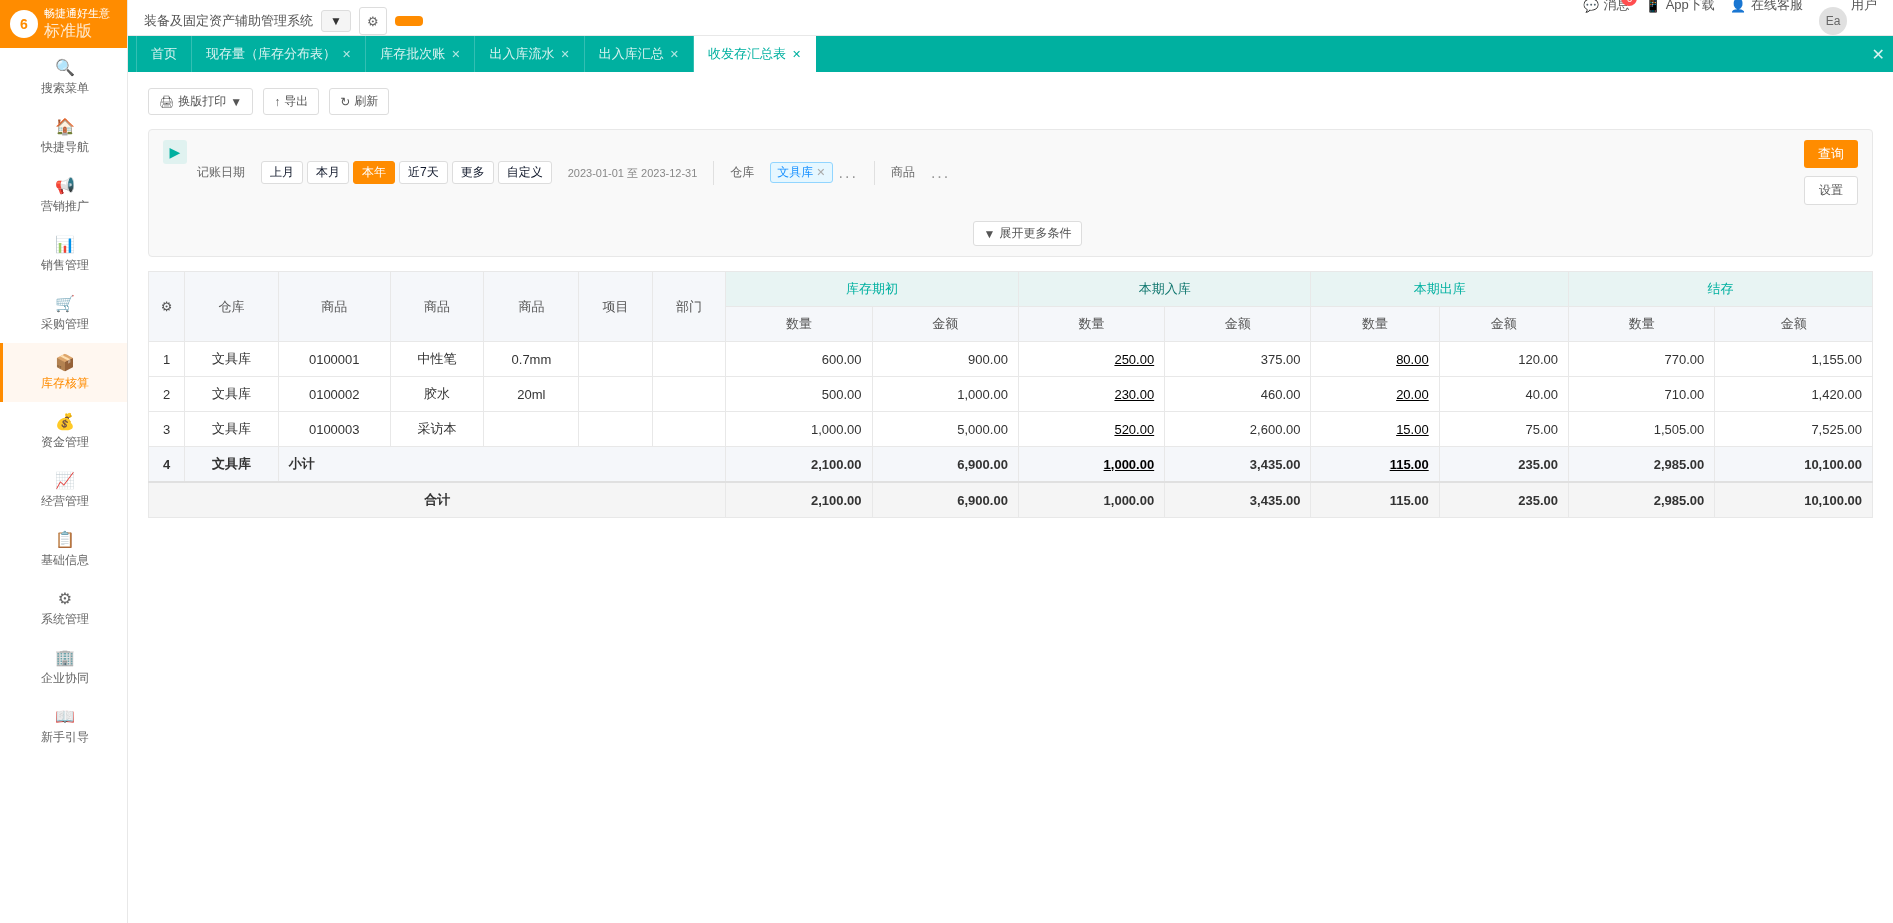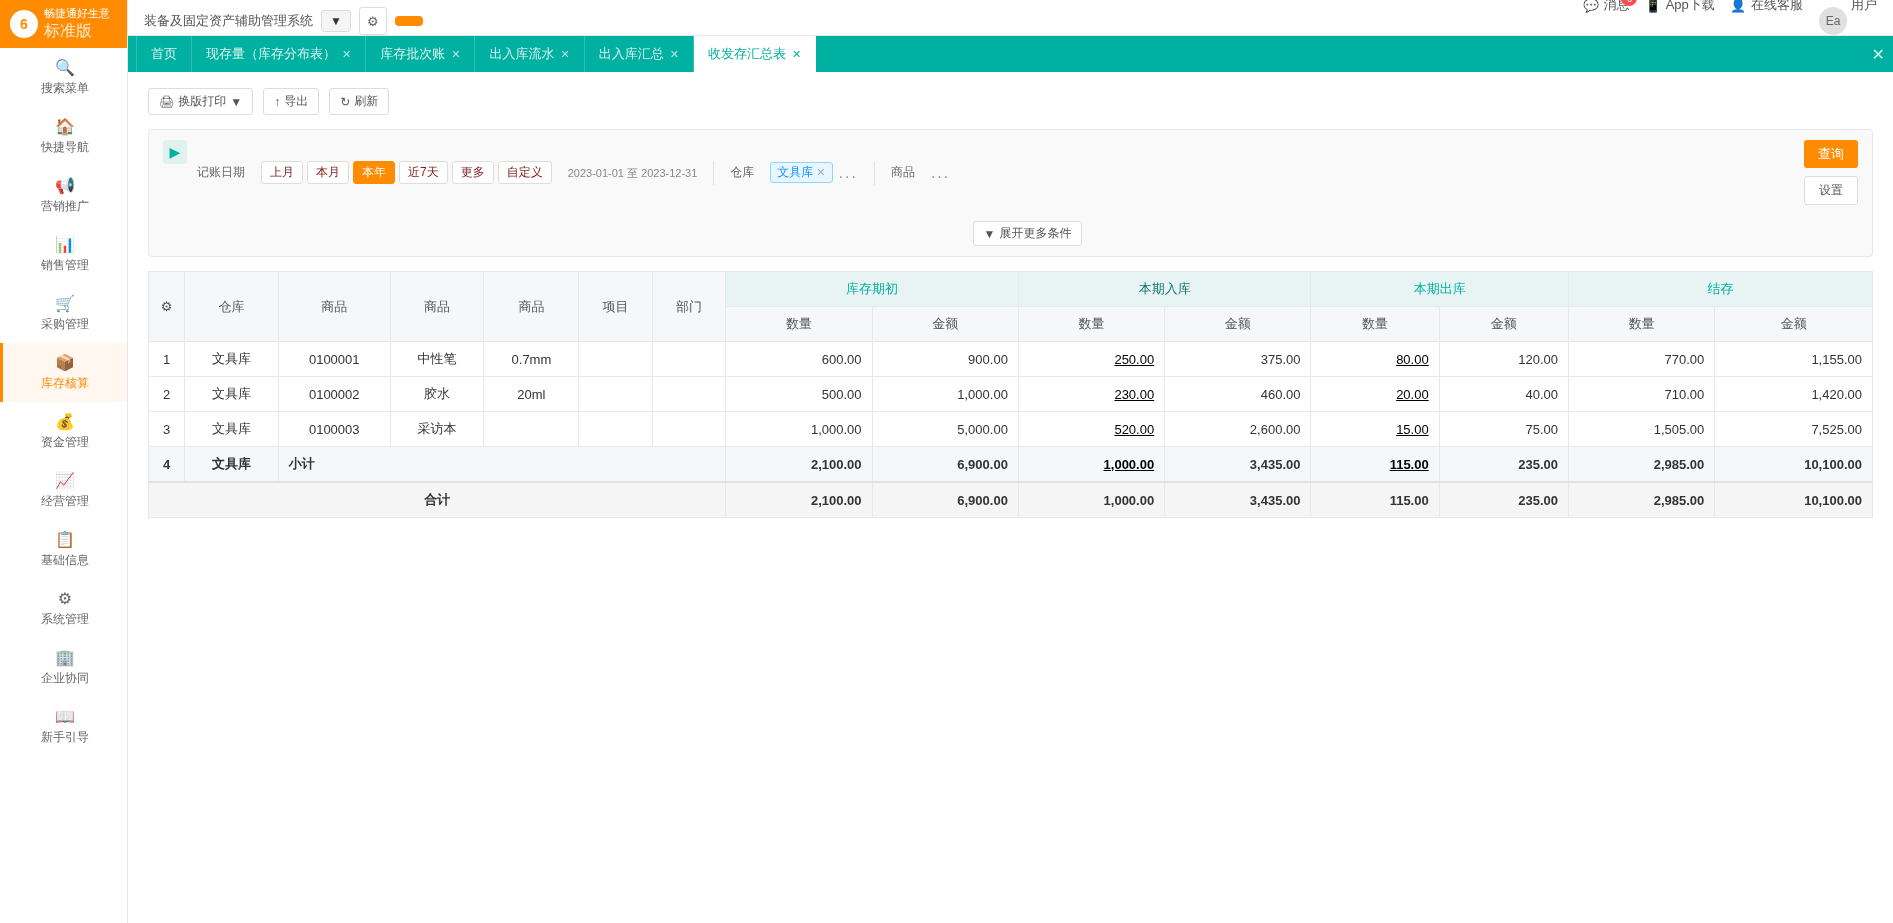--- a/index.html
+++ b/index.html
@@ -51,21 +51,21 @@
     .page-title { font-size: 15px; font-weight: 600; color: #333; }
     .page-title-actions { display: flex; align-items: center; gap: 10px; }
     .btn-outline { border: 1px solid #ddd; background: #fff; padding: 4px 10px; border-radius: 3px; font-size: 12px; color: #555; cursor: pointer; display: flex; align-items: center; gap: 4px; }
     .btn-refresh { border: 1px solid #ddd; background: #fff; padding: 4px 10px; border-radius: 3px; font-size: 12px; color: #555; cursor: pointer; display: flex; align-items: center; gap: 4px; }
 
     
     .filter-area { background: #f9f9f9; border: 1px solid #e8e8e8; border-radius: 4px; padding: 10px 14px; margin-bottom: 14px; }
     .filter-row { display: flex; align-items: center; gap: 16px; flex-wrap: wrap; }
     .filter-label { color: #666; font-size: 12px; white-space: nowrap; }
     .filter-date-btns { display: flex; align-items: center; gap: 4px; }
-    .date-btn { padding: 2px 8px; border: 1px solid #ddd; border-radius: 3px; background: #fff; font-size: 12px; color: #7f1d1d; cursor: pointer; }
+    .date-btn { padding: 2px 8px; border: 1px solid #ddd; border-radius: 3px; background: #fff; font-size: 12px; color: #0f172a; cursor: pointer; }
     .date-btn.active { background: #ff8c00; color: #fff; border-color: #ff8c00; }
     .filter-date-range { font-size: 11px; color: #888; margin-top: 2px; }
     .filter-separator { width: 1px; height: 24px; background: #e0e0e0; }
     .filter-warehouse { display: flex; align-items: center; gap: 6px; }
     .filter-tag { background: #e6f7ff; border: 1px solid #91d5ff; border-radius: 3px; padding: 1px 6px; font-size: 12px; color: #1890ff; display: flex; align-items: center; gap: 3px; }
     .filter-tag-close { cursor: pointer; color: #aaa; font-size: 11px; }
     .filter-more { color: #999; font-size: 16px; cursor: pointer; letter-spacing: 2px; }
     .expand-btn { display: flex; align-items: center; gap: 4px; color: #555; font-size: 12px; cursor: pointer; border: 1px solid #ddd; background: #fff; padding: 3px 10px; border-radius: 3px; margin: 8px auto 0; width: fit-content; }
 
     

